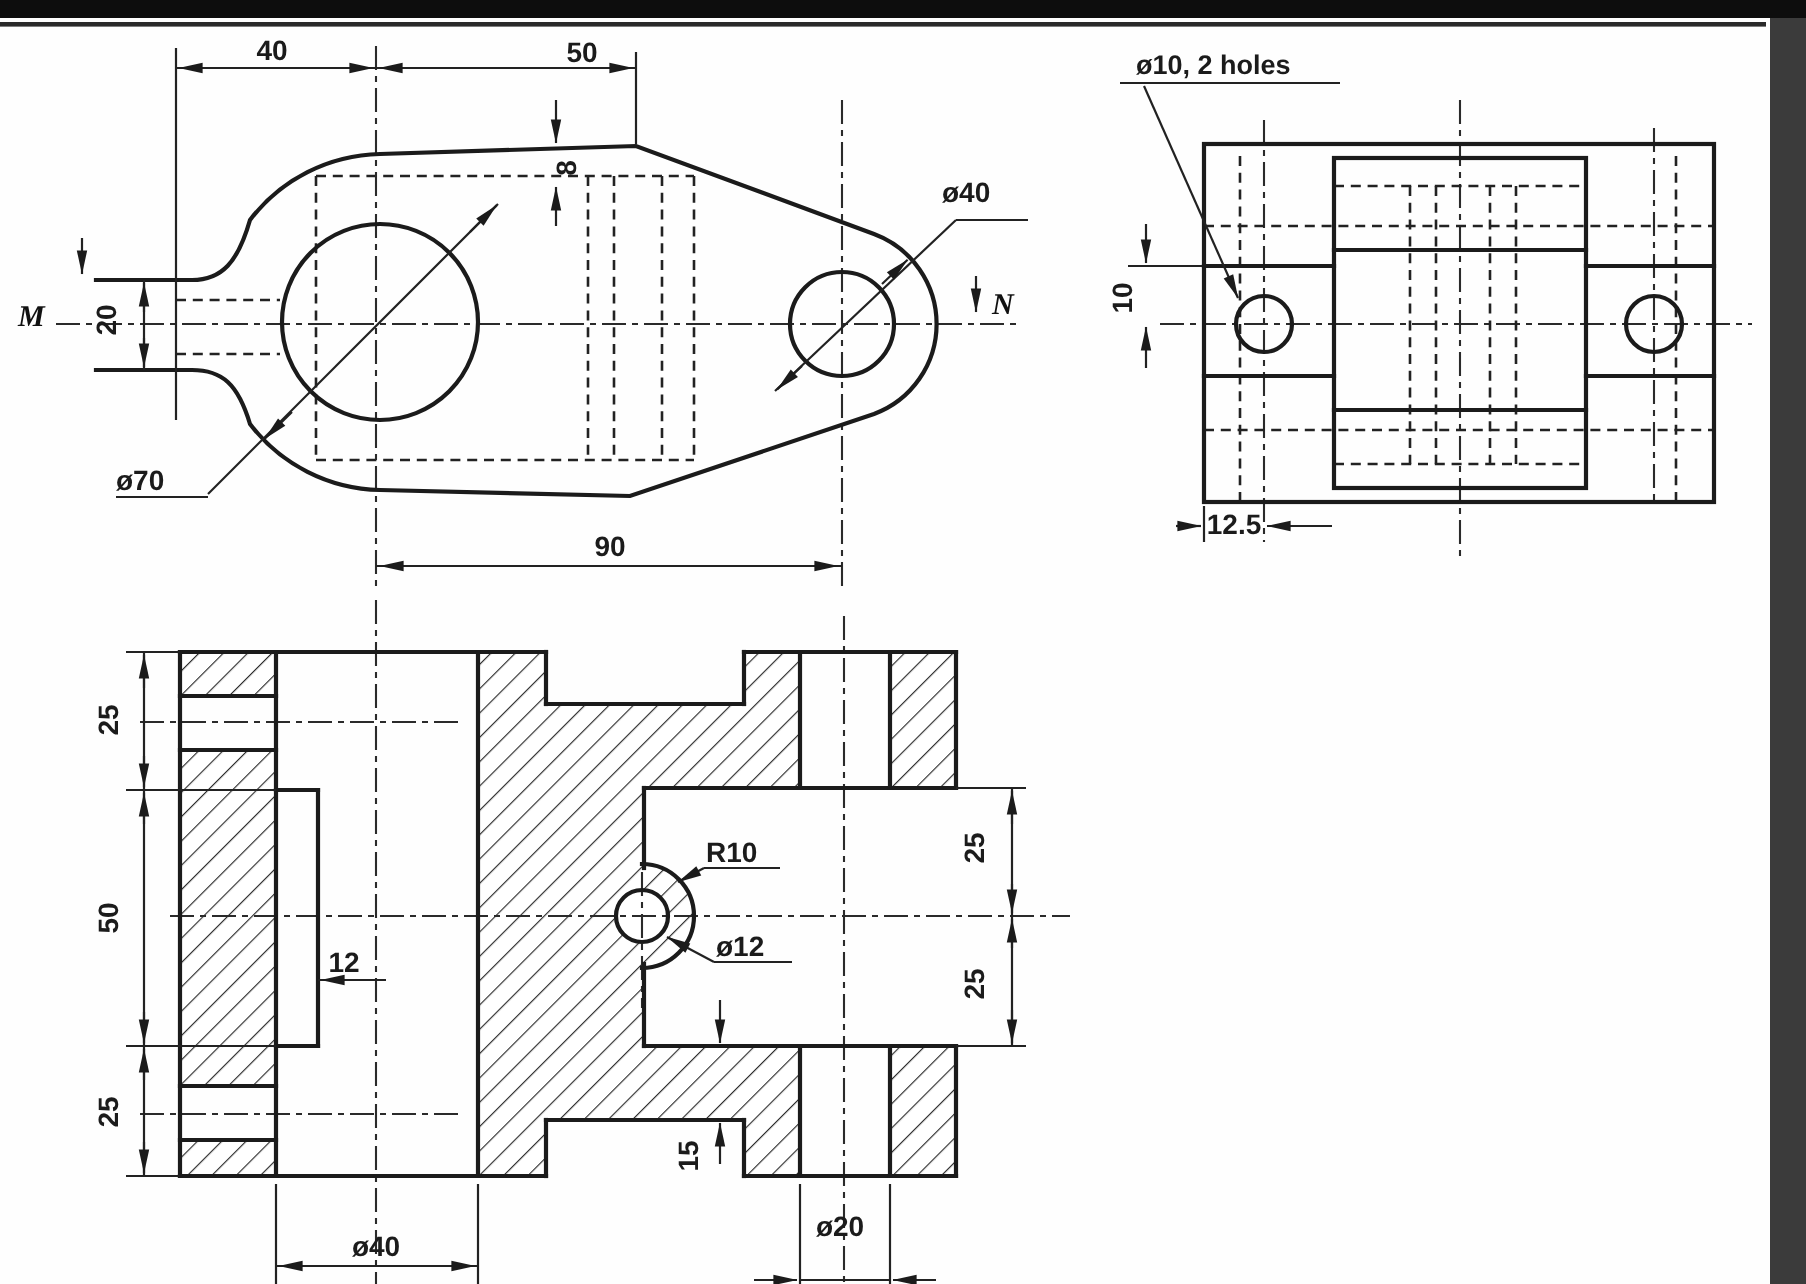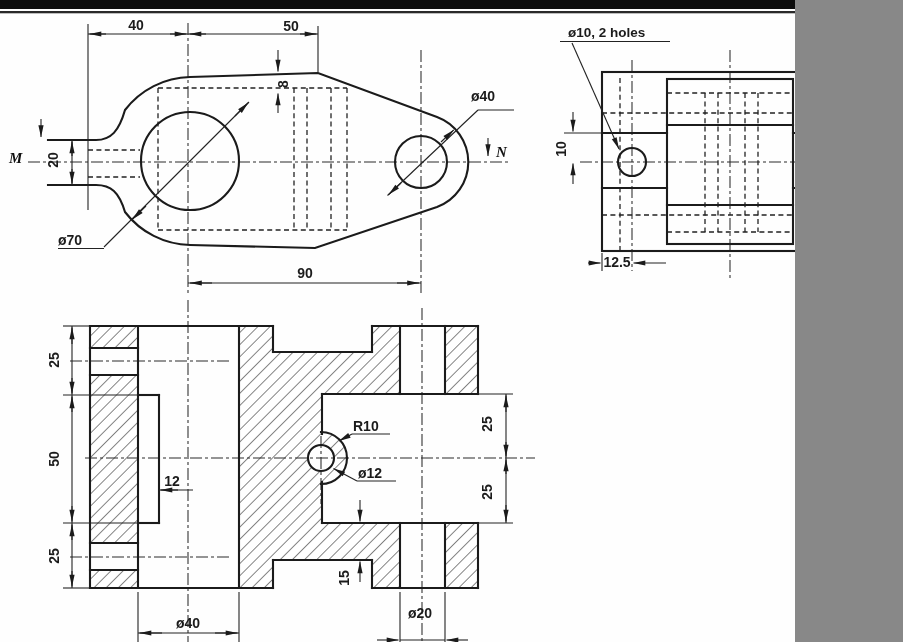--- a/index.html
+++ b/index.html
@@ -1,16 +1,16 @@
 <!DOCTYPE html>
 <html><head>
 <meta charset="utf-8">
 <style>
   html,body{margin:0;padding:0;background:#888;}
-  #stage{position:relative;width:795px;height:642px;background:#fefefe;overflow:hidden;
+  #stage{position:relative;width:903px;height:642px;background:#fefefe;overflow:hidden;
          font-family:"Liberation Sans",sans-serif;}
   #drawing{position:absolute;left:0;top:0;}
   .dimtxt{font-family:"Liberation Sans",sans-serif;font-size:14px;font-weight:600;fill:#1b1b1b;}
   .notetxt{font-family:"Liberation Sans",sans-serif;font-size:13.5px;font-weight:600;fill:#1b1b1b;}
   .viewlabel{font-family:"Liberation Serif",serif;font-size:15px;font-style:italic;font-weight:700;fill:#111;}
   .outline{stroke:#1b1b1b;stroke-width:2.1;fill:none;stroke-linecap:square;}
   .thin{stroke:#222;stroke-width:1.1;fill:none;}
   .hidden{stroke:#222;stroke-width:1.3;fill:none;stroke-dasharray:5 3.4;}
   .center{stroke:#2a2a2a;stroke-width:1.05;fill:none;stroke-dasharray:12 3 3 3;}
 </style>

